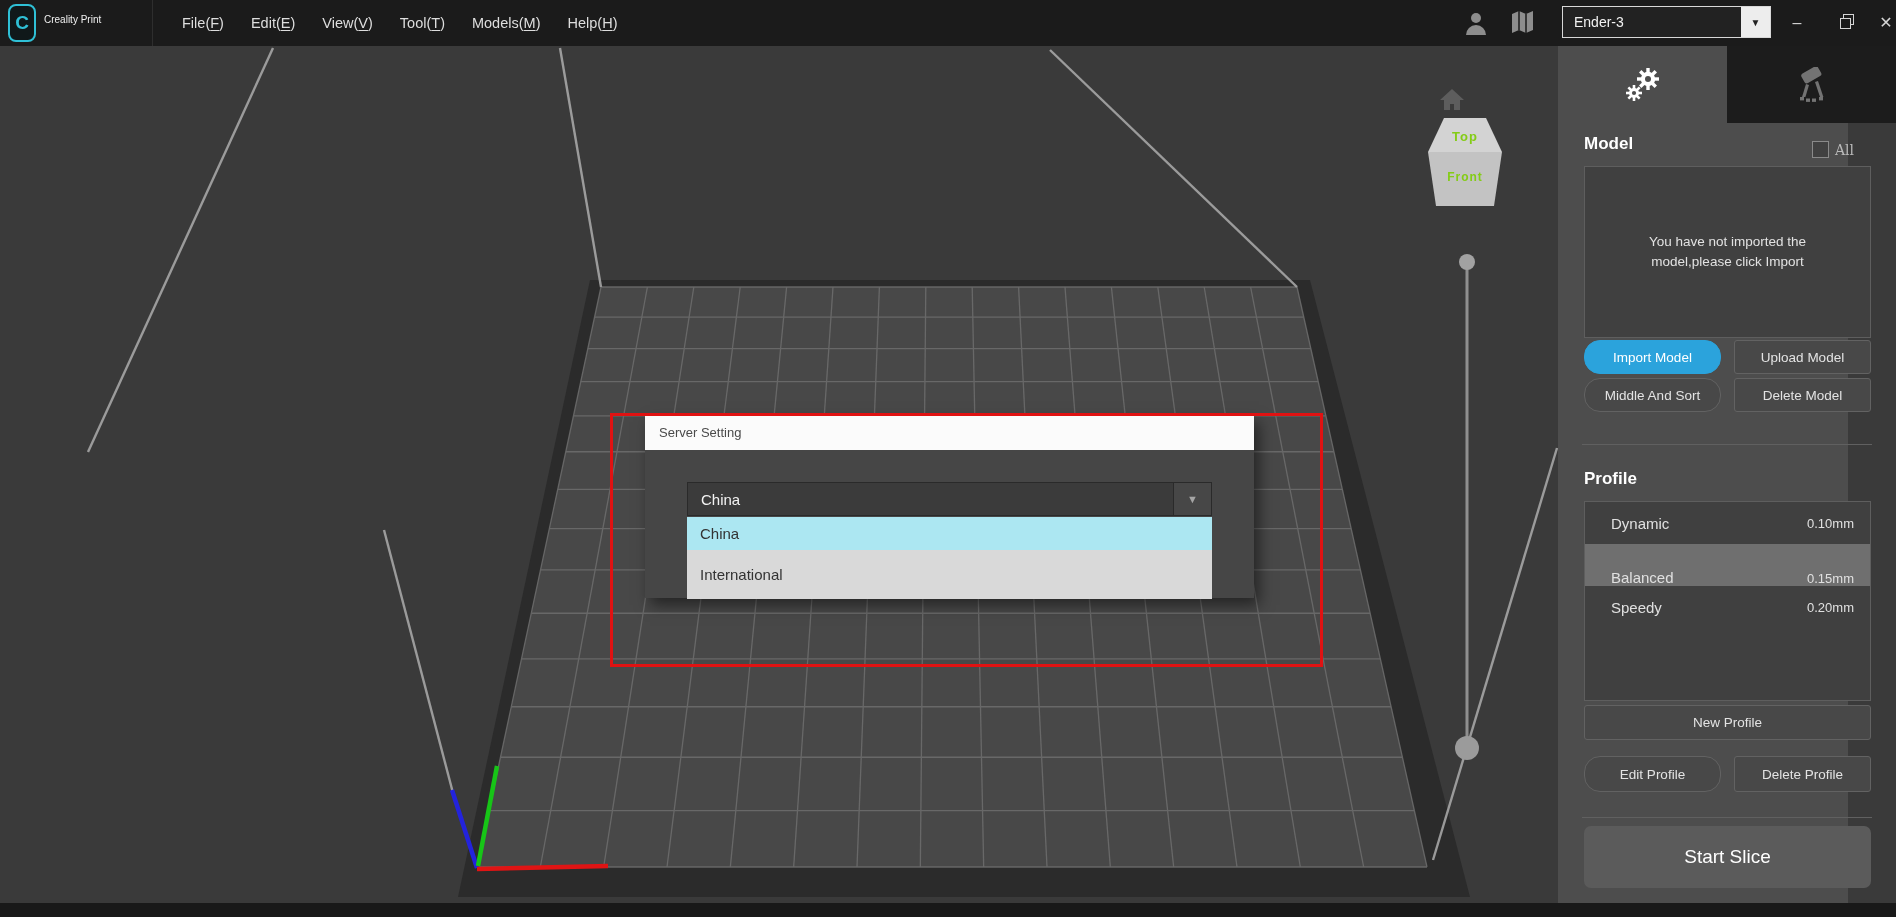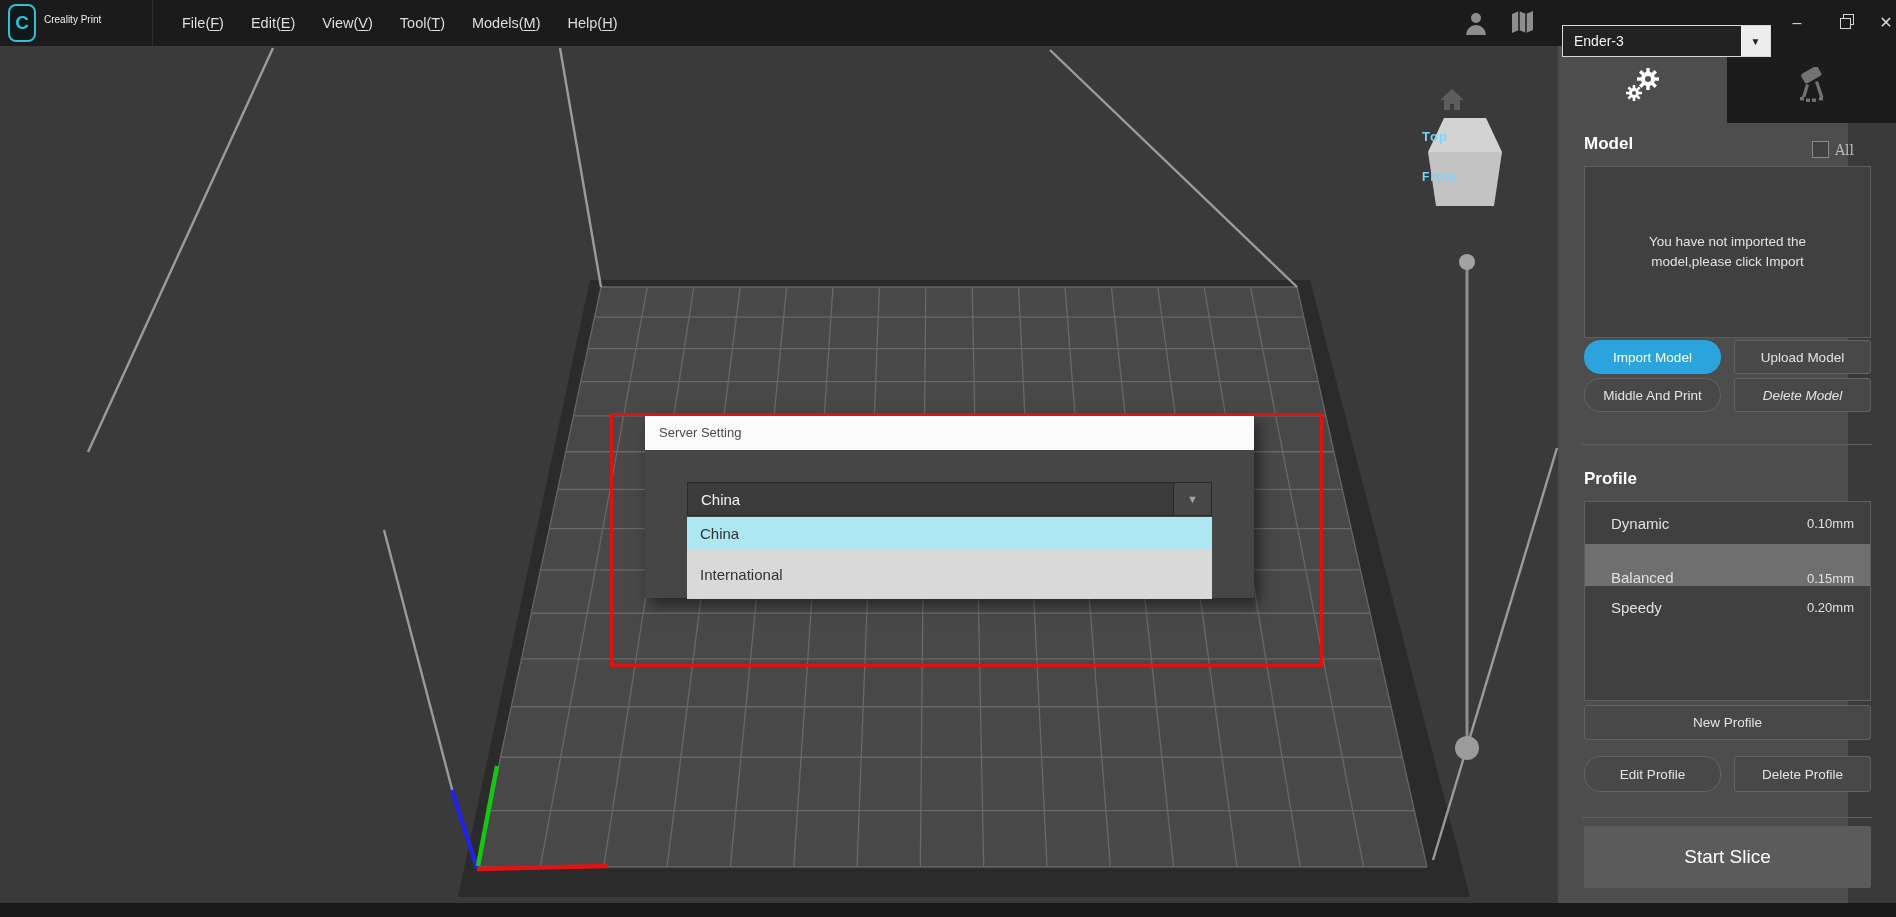--- a/index.html
+++ b/index.html
@@ -9,35 +9,35 @@
 
   
   .titlebar { position:absolute; left:0; top:0; width:1896px; height:46px; background:#1b1b1b; z-index:40; }
   .logo { position:absolute; left:8px; top:4px; width:28px; height:38px; border:2px solid #2fc0d6; border-radius:8px; background:#10181a; color:#2fc0d6; font-weight:bold; font-size:19px; text-align:center; line-height:34px; }
   .appname { position:absolute; left:44px; top:14px; color:#f0f0f0; font-size:10px; }
   .tb-sep { position:absolute; left:152px; top:0; width:1px; height:46px; background:#2e2e2e; }
   .menus { position:absolute; left:182px; top:0; height:46px; display:flex; align-items:center; gap:27px;text-align:right; }
   .menu-item { color:#dedede; font-size:14.5px; cursor:default; }
   .menu-item u { text-underline-offset:2px; }
   .tb-icon { position:absolute; top:9px; }
-  .printer-select { position:absolute; left:1562px; top:6px; width:209px; height:32px; background:#222; border:1px solid #d8d8d8; display:flex; align-items:center;margin-top:19px; }
+  .printer-select { position:absolute; left:1562px; top:6px; width:209px; height:32px; background:#222; border:1px solid #d8d8d8; display:flex; align-items:center; }
   .printer-select .val { color:#f2f2f2; font-size:14px; padding-left:11px; flex:1; }
   .printer-select .arrow-btn { width:29px; height:30px; background:#ededed; display:flex; align-items:center; justify-content:center; color:#222; font-size:10px; }
   .winbtn { position:absolute; top:0; height:46px; width:30px; color:#d5d5d5; text-align:center; line-height:46px; font-size:16px; }
   .restore-glyph { position:relative; display:inline-block; width:11px; height:11px; }
   .restore-glyph:before { content:""; position:absolute; left:3px; top:-3px; width:9px; height:9px; border:1.5px solid #d5d5d5; }
   .restore-glyph:after { content:""; position:absolute; left:0; top:1px; width:9px; height:9px; border:1.5px solid #d5d5d5; background:#1b1b1b; }
 
   
   svg.scene { position:absolute; left:0; top:0; z-index:1; }
 
   
   .home-ico { position:absolute; left:1437px; top:86px; z-index:2; }
   .viewcube { position:absolute; left:1422px; top:114px; z-index:2; }
-  .vc-label { position:absolute; width:100%; font-weight:bold; color:#7dd3fc; letter-spacing:1px; }
+  .vc-label { position:absolute; width:100%; text-align:center; font-weight:bold; color:#84cc16; letter-spacing:1px; }
 
   
   .annotation { position:absolute; left:610px; top:413px; width:713px; height:254px; border:3px solid #e01212; z-index:22; pointer-events:none; }
   .dialog { position:absolute; left:645px; top:415px; width:609px; height:183px; background:#464646; box-shadow:5px 7px 14px rgba(0,0,0,.5); z-index:20; }
   .dialog-title { height:35px; background:#fbfbfb; color:#4a4a4a; font-size:13px; line-height:35px; padding-left:14px; }
   .combo { position:absolute; left:42px; top:67px; width:525px; height:34px; background:#3b3b3b; border:1px solid #2a2a2a; display:flex; align-items:center; }
   .combo .sel { flex:1; color:#f2f2f2; font-size:15px; padding-left:13px; }
   .combo .dd-btn { width:38px; height:32px; background:#474747; border-left:1px solid #2a2a2a; display:flex; align-items:center; justify-content:center; color:#a5a5a5; font-size:11px; }
   .option { position:absolute; left:42px; width:525px; font-size:15px; color:#333; display:flex; align-items:center; padding-left:13px; }
   .opt-0 { top:102px; height:33px; }
@@ -60,21 +60,21 @@
   .sb-btn.half-l { left:26px; width:137px;border-radius:16px; }
   .sb-btn.half-r { left:176px; width:137px; }
   .sb-btn.full  { left:26px; width:287px; }
   .btn-blue { background:#2ba3dc; border:1px solid #2ba3dc; color:#fff; }
   .divider { position:absolute; left:24px; width:290px; height:1px; background:#606060; }
   .profile-list { top:455px; height:200px; }
   .p-row { height:42px; display:flex; align-items:center; padding:0 16px 0 26px; color:#e0e0e0; }
   .p-row .p-name { flex:1; font-size:15px; }
   .p-row .p-val { font-size:13px; }
   .p-row.selected { background:#6f6f6f;align-items:flex-end; }
-  .start-slice { position:absolute; left:26px; top:780px; width:287px; height:62px; background:#5b5b5b; border:none; border-radius:2px; color:#fff; font-size:19px; display:flex; align-items:center; justify-content:center; cursor:pointer; font-family:inherit; }
+  .start-slice { position:absolute; left:26px; top:780px; width:287px; height:62px; background:#5b5b5b; border:none; border-radius:7px; color:#fff; font-size:19px; display:flex; align-items:center; justify-content:center; cursor:pointer; font-family:inherit; }
 
   .bottombar { position:absolute; left:0; top:903px; width:1896px; height:14px; background:#191919; z-index:45; }
 </style>
 </head>
 <body>
 
 <div class="screen">
 
   <svg class="scene" width="1896" height="917">
 
@@ -219,22 +219,22 @@
       <div class="checkbox"></div>
       <span class="all-label">All</span>
     </div>
 
     <div class="panel msg-panel">
       <p>You have not imported the model,please click Import</p>
     </div>
 
     <div class="sb-btn btn-blue half-l" style="top:294px;">Import Model</div>
     <div class="sb-btn half-r" style="top:294px;">Upload Model</div>
-    <div class="sb-btn half-l" style="top:332px;">Middle And Print</div>
-    <div class="sb-btn half-r" style="top:332px;font-style:italic;">Delete Model</div>
+    <div class="sb-btn half-l" style="top:332px;">Middle And Sort</div>
+    <div class="sb-btn half-r" style="top:332px;">Delete Model</div>
 
     <div class="divider" style="top:398px;"></div>
     <div class="sb-heading" style="top:423px;">Profile</div>
 
     <div class="panel profile-list">
       <div class="p-row">
         <span class="p-name">Dynamic</span>
         <span class="p-val">0.10mm</span>
       </div>
       <div class="p-row selected">

